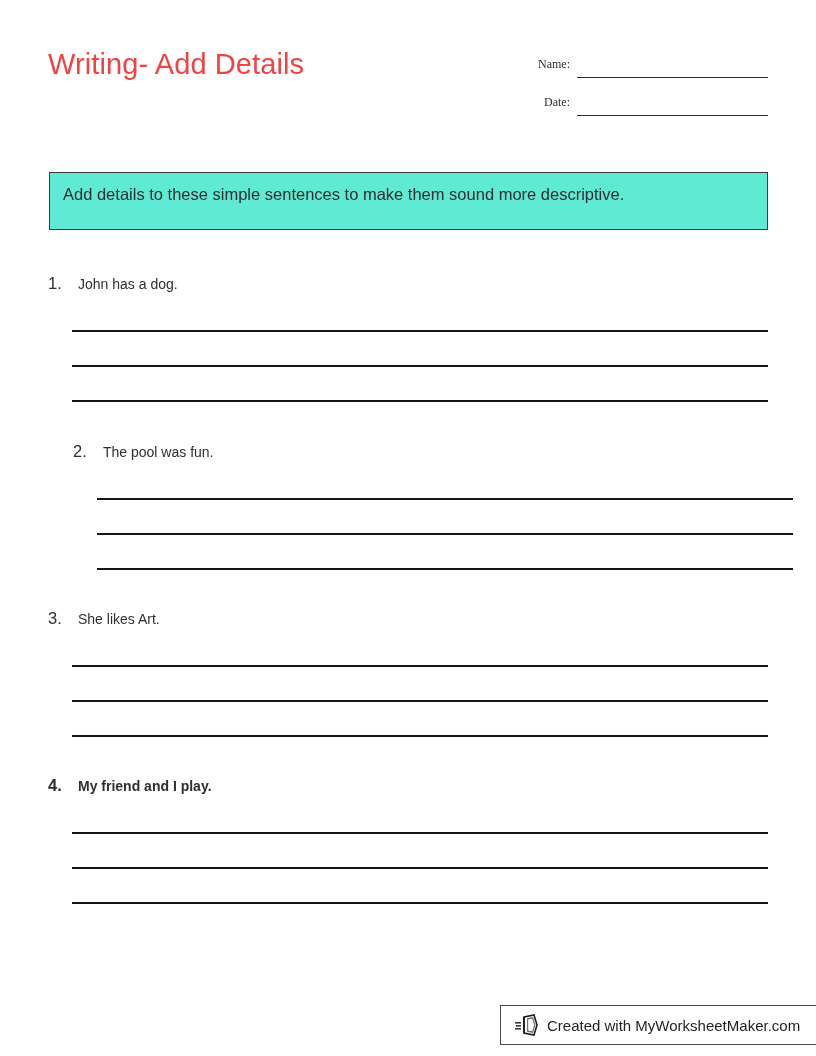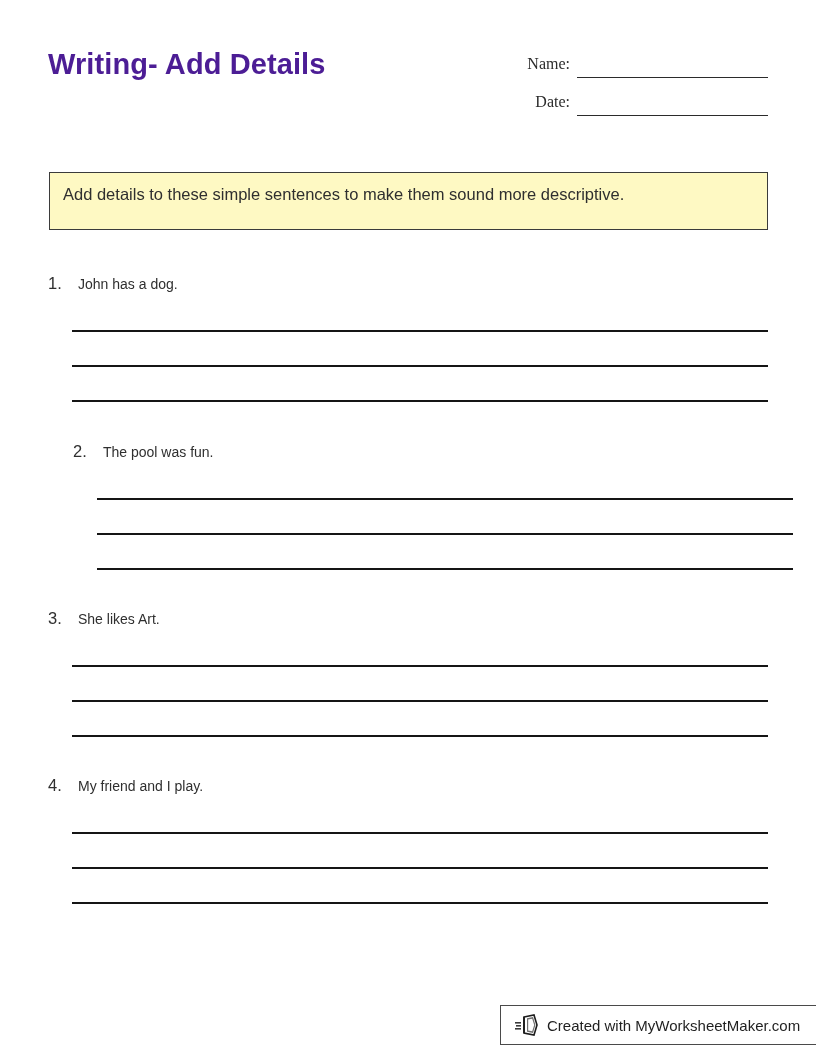--- a/index.html
+++ b/index.html
@@ -19,37 +19,37 @@
     background: #ffffff;
     overflow: hidden;
   }
 
   
   #worksheet-title {
     position: absolute;
     left: 48px;
     top: 48px;
     font-size: 29px;
-    font-weight: 700;
-    color: #4c1d95;
+    font-weight: 400;
+    color: #ef4444;
     letter-spacing: 0.1px;
     white-space: nowrap;
     text-align: right;
   }
 
   .namedate-row {
     position: absolute;
     height: 28px;
   }
   .namedate-label {
     position: absolute;
     right: 0;
     top: 0;
     font-family: "Liberation Serif", serif;
-    font-size: 16px;
+    font-size: 12px;
     color: #2c2c2c;
     line-height: 20px;
     white-space: nowrap;
   }
   .namedate-rule {
     position: absolute;
     height: 0;
     border-bottom: 1.4px solid #2b2b2b;
   }
 
@@ -61,21 +61,21 @@
 
   
   #instruction-box {
     position: absolute;
     left: 49px;
     top: 172px;
     width: 719px;
     min-height: 58px;
     box-sizing: border-box;
     border: 1.3px solid #3b3b3b;
-    background: #fef9c3;
+    background: #5eead4;
     padding: 9px 14px 10px 13px;
   }
   #instruction-text {
     font-size: 16.5px;
     line-height: 24px;
     color: #2f2f2f;
     max-width: 600px;
   }
 
   
@@ -169,21 +169,21 @@
         <div class="answer-line" style="top: 56px;"></div>
         <div class="answer-line" style="top: 91px;"></div>
         <div class="answer-line" style="top: 126px;"></div>
       </div>
       <div class="question-item" style="top: 609px; height: 136px;">
         <div class="q-head"><span class="q-number">3.</span><span class="q-text">She likes Art.</span></div>
         <div class="answer-line" style="top: 56px;"></div>
         <div class="answer-line" style="top: 91px;"></div>
         <div class="answer-line" style="top: 126px;"></div>
       </div>
-      <div class="question-item" style="top: 776px; height: 136px;">
+      <div class="question-item" style="top: 776px; height: 136px; font-weight: bold;">
         <div class="q-head"><span class="q-number">4.</span><span class="q-text">My friend and I play.</span></div>
         <div class="answer-line" style="top: 56px;"></div>
         <div class="answer-line" style="top: 91px;"></div>
         <div class="answer-line" style="top: 126px;"></div>
       </div>
     </div>
 
   <div id="footer-badge">
     <svg id="footer-logo-icon" viewBox="0 0 26 24">
 

